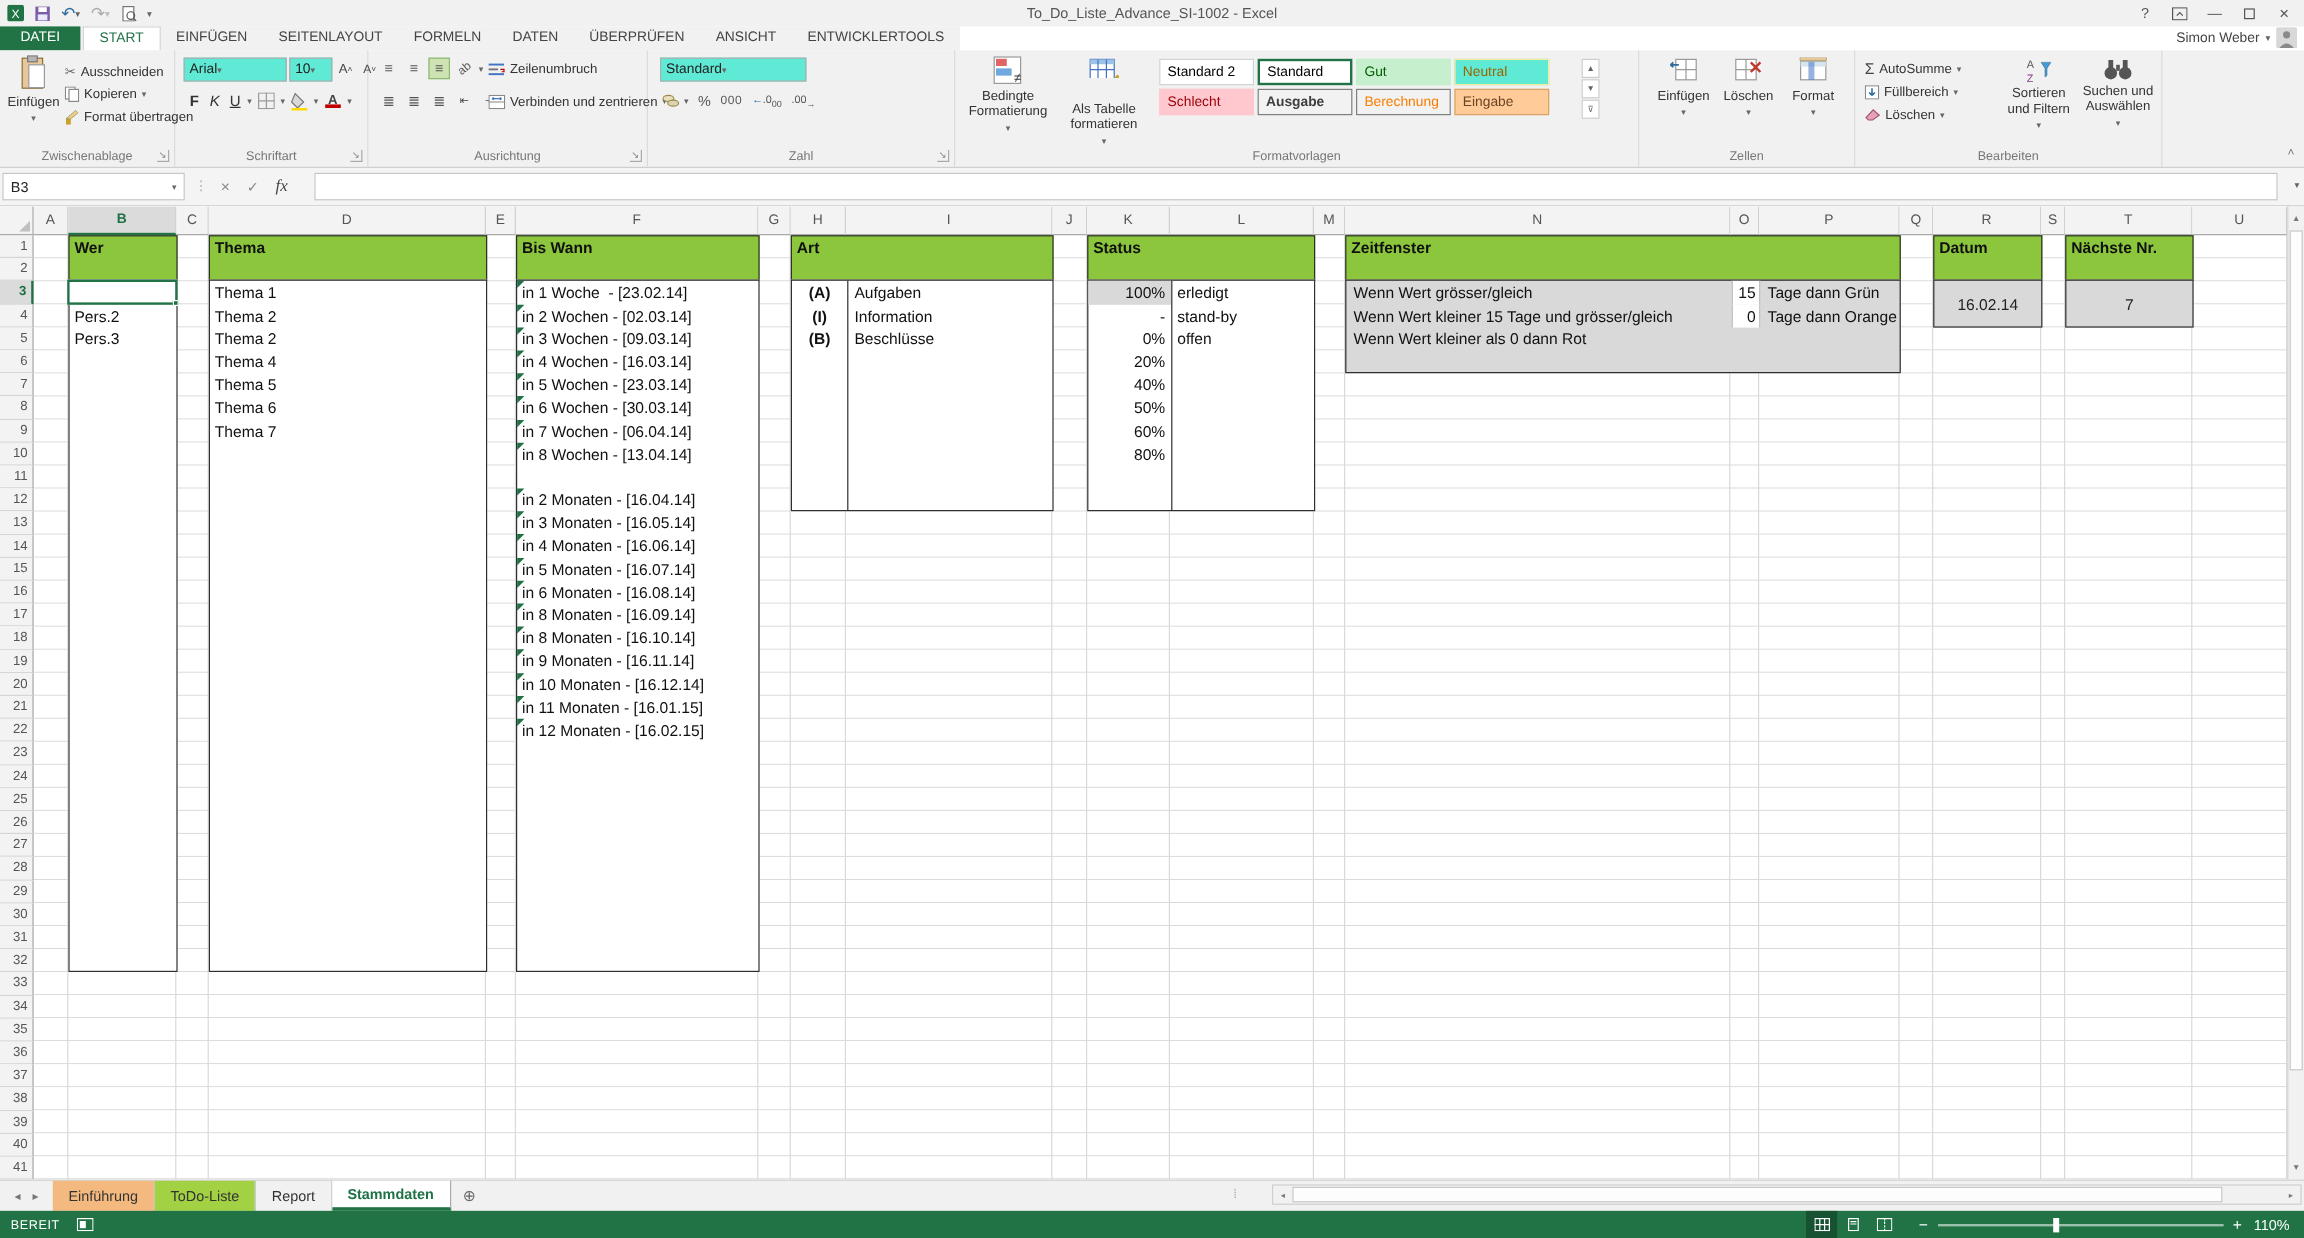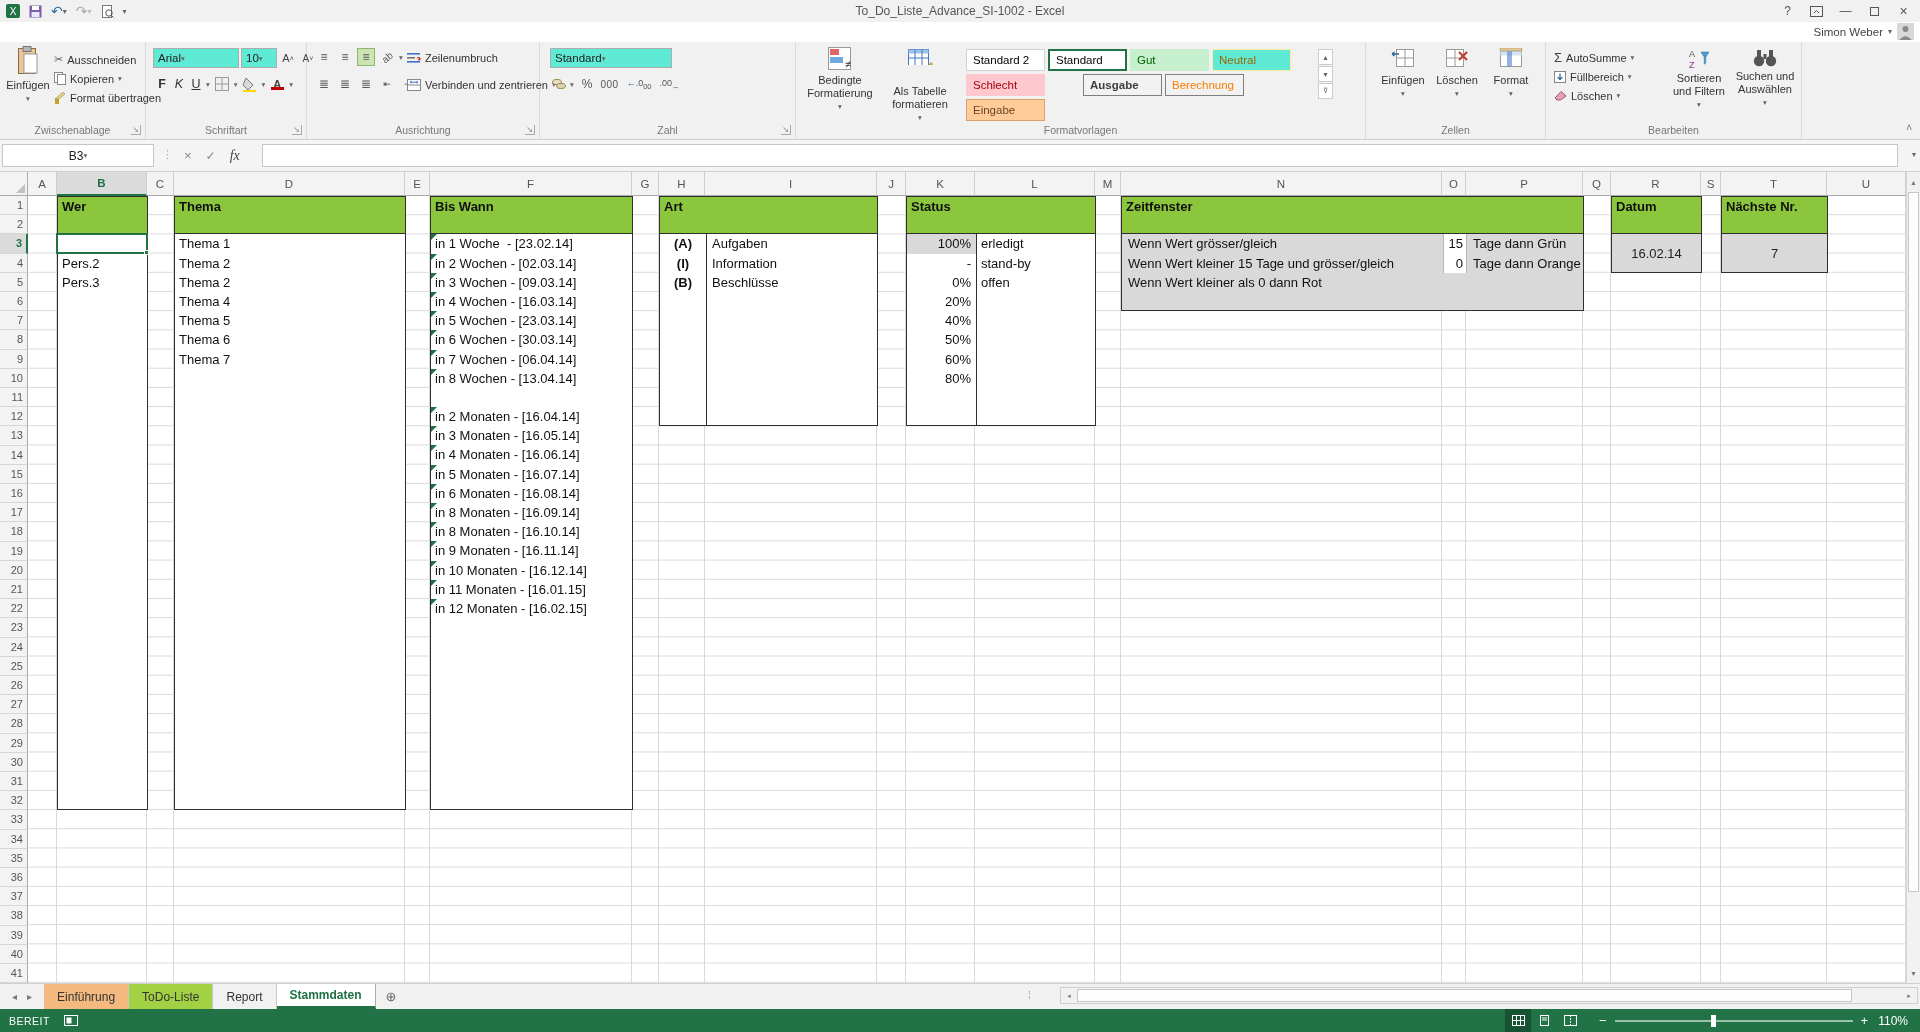--- a/index.html
+++ b/index.html
@@ -34,21 +34,21 @@
 .icbox{width:18px;height:18px;display:flex;align-items:center;justify-content:center;font-size:12px;color:#444}
 .ic-sel{background:#cde3b4;border:1px solid #8cb870}
 .bars{font-size:12px;color:#555;line-height:10px}
 .fko{font-size:12.5px;color:#333;width:14px;text-align:center}
 .colorbar{display:inline-block;width:13px;height:3px;margin-top:-2px}
 .gal-item{width:79px;height:22px;border:1px solid #d2d2d2;font-size:11.5px;display:flex;align-items:center;padding:0 6px;background:#fff;white-space:nowrap;overflow:hidden}
 #galscroll{display:flex;flex-direction:column;gap:1px}
 .galsb{width:15px;height:16px;background:#fff;border:1px solid #ccc;font-size:7px;color:#666;display:flex;align-items:center;justify-content:center}
 
 #fbar{position:absolute;top:140px;left:0;right:0;height:32px;background:#f4f4f4;border-bottom:1px solid #cfcfcf}
-#namebox{position:absolute;left:2px;top:4px;width:152px;height:23px;background:#fff;border:1px solid #c6c6c6;display:flex;align-items:center;justify-content:center;padding:0 6px;font-size:12px}
+#namebox{position:absolute;left:2px;top:4px;width:152px;height:23px;background:#fff;border:1px solid #c6c6c6;display:flex;align-items:center;justify-content:space-between;padding:0 6px;font-size:12px}
 #fsplit{position:absolute;left:162px;top:8px;color:#aaa;font-size:11px}
 #fbtns{position:absolute;left:176px;top:4px;height:23px;display:flex;align-items:center;gap:14px;padding:0 8px;color:#888;font-size:12px}
 #ffield{position:absolute;left:262px;top:4px;right:22px;height:23px;background:#fff;border:1px solid #c6c6c6}
 #fexp{position:absolute;right:4px;top:10px;font-size:8px;color:#666}
 
 #sheet{position:absolute;top:172px;left:0;width:1906px;height:811px;background:#fff;overflow:hidden}
 #selall{position:absolute;left:0;top:0;width:28px;height:24px;background:#f3f3f3;border-right:1px solid #ababab;border-bottom:1px solid #ababab}
 #selall:after{content:"";position:absolute;right:2px;bottom:2px;border-left:9px solid transparent;border-bottom:9px solid #c0c0c0}
 .colhdr{position:absolute;top:0;height:24px;background:#f3f3f3;border-right:1px solid #cfcfcf;border-bottom:1px solid #ababab;display:flex;align-items:center;justify-content:center;font-size:11.5px;color:#555}
 .colhdr.sel{background:#dbdbdb;color:#1e7145;font-weight:bold;border-bottom:2px solid #217346}
@@ -142,20 +142,31 @@
           </svg>
         </div>
       <div class="wbtn">—</div>
       <div class="wbtn">
           <span class="restore"></span>
         </div>
       <div class="wbtn" style="font-size:14px">×</div>
     </div>
   </div>
 
+  <div id="ribbon-tabs">
+      <div class="rtab file">DATEI</div>
+      <div class="rtab active">START</div>
+      <div class="rtab">EINFÜGEN</div>
+      <div class="rtab">SEITENLAYOUT</div>
+      <div class="rtab">FORMELN</div>
+      <div class="rtab">DATEN</div>
+      <div class="rtab">ÜBERPRÜFEN</div>
+      <div class="rtab">ANSICHT</div>
+      <div class="rtab">ENTWICKLERTOOLS</div>
+    </div>
   <div id="account">
     <span>Simon Weber</span>
       <span class="qcaret">▾</span>
     <span id="avatar">
         <svg width="17" height="17">
           <rect width="17" height="17" fill="#d8d8d8"></rect>
           <circle cx="8.5" cy="6" r="3" fill="#8a8a8a"></circle>
           <path d="M2.5 17 Q8.5 9.5 14.5 17 Z" fill="#8a8a8a"></path>
         </svg>
       </span>
@@ -324,21 +335,21 @@
           </svg>
         <span style="margin-top:20px">Als Tabelle formatieren</span>
           <span class="caret">▾</span>
       </div>
       <div id="style-gallery" style="position:absolute;left:170px;top:7px;width:345px;display:flex;flex-wrap:wrap;gap:3px">
           <div class="gal-item" style="background: rgb(255, 255, 255); color: rgb(0, 0, 0); border: 1px solid rgb(210, 210, 210);">Standard 2</div>
           <div class="gal-item" style="background: rgb(255, 255, 255); color: rgb(0, 0, 0); border: 2px solid rgb(33, 115, 70);">Standard</div>
           <div class="gal-item" style="background: rgb(198, 239, 206); color: rgb(0, 97, 0); border: 1px solid rgb(198, 239, 206);">Gut</div>
           <div class="gal-item" style="background: #5eead4; color: rgb(156, 101, 0); border: 1px solid rgb(255, 235, 156);">Neutral</div>
           <div class="gal-item" style="background: rgb(255, 199, 206); color: rgb(156, 0, 6); border: 1px solid rgb(255, 199, 206);">Schlecht</div>
-          <div class="gal-item" style="background: rgb(242, 242, 242); color: rgb(63, 63, 63); border: 1px solid rgb(127, 127, 127); font-weight: bold; margin-left: 35px;">Ausgabe</div>
+          <div class="gal-item" style="background: rgb(242, 242, 242); color: rgb(63, 63, 63); border: 1px solid rgb(127, 127, 127); font-weight: bold;">Ausgabe</div>
           <div class="gal-item" style="background: rgb(242, 242, 242); color: rgb(250, 125, 0); border: 1px solid rgb(127, 127, 127);">Berechnung</div>
           <div class="gal-item" style="background: rgb(255, 204, 153); color: rgb(107, 68, 35); border: 1px solid rgb(216, 163, 104);">Eingabe</div>
         </div>
       <div id="galscroll" style="position:absolute;left:522px;top:7px">
         <div class="galsb">▲</div>
         <div class="galsb">▼</div>
         <div class="galsb">⊽</div>
       </div>
       <div class="glabel">Formatvorlagen</div>
     </div>

